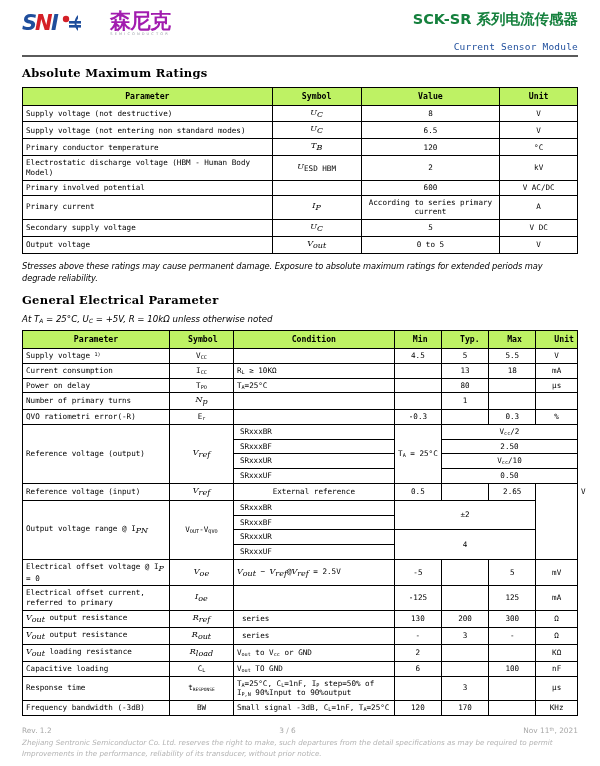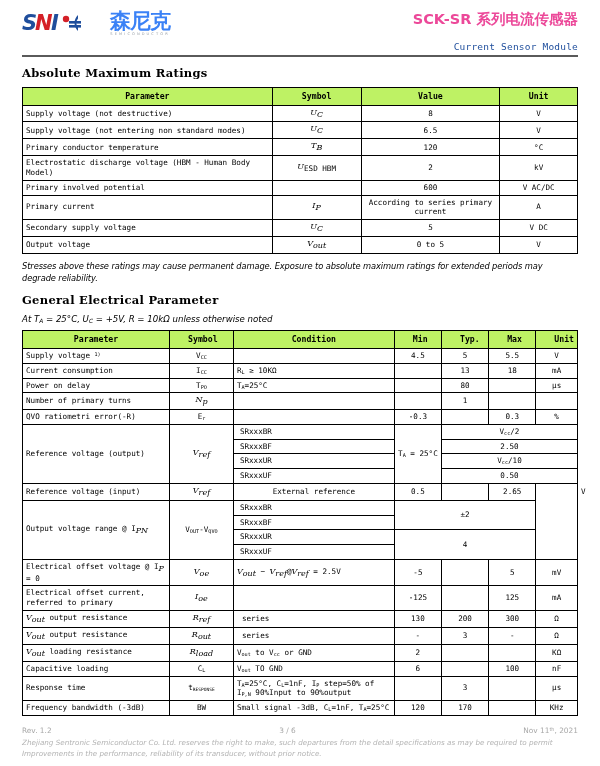--- a/index.html
+++ b/index.html
@@ -36,41 +36,41 @@
     align-items: flex-end;
     gap: 2px;
     position: relative;
     top: 2px;
   }
   .logo svg { display: block; }
   .logo-cn {
     font-family: "DejaVu Sans", sans-serif;
     font-weight: bold;
     font-size: 21px;
-    color: #3b82f6;
+    color: #a21caf;
     letter-spacing: -1px;
     line-height: 1;
     position: relative;
     top: 1px;
   }
   .logo-cn-wrap { display: flex; flex-direction: column; }
   .logo-sub {
     font-family: "DejaVu Sans", sans-serif;
     font-size: 3.6px;
     letter-spacing: 2.1px;
     color: #9aa0a6;
     margin-top: 1px;
     text-align: center;
   }
   .title-block { text-align: right; padding-top: 2px; }
   .title-main {
     font-family: "DejaVu Sans", sans-serif;
     font-weight: bold;
     font-size: 14.5px;
-    color: #ec4899;
+    color: #15803d;
     letter-spacing: 0px;
     white-space: nowrap;
   }
   .title-sub {
     font-family: "DejaVu Sans Mono", monospace;
     font-size: 9.5px;
     color: #1f4e9c;
     margin-top: 12px;
     letter-spacing: 0.2px;
   }

